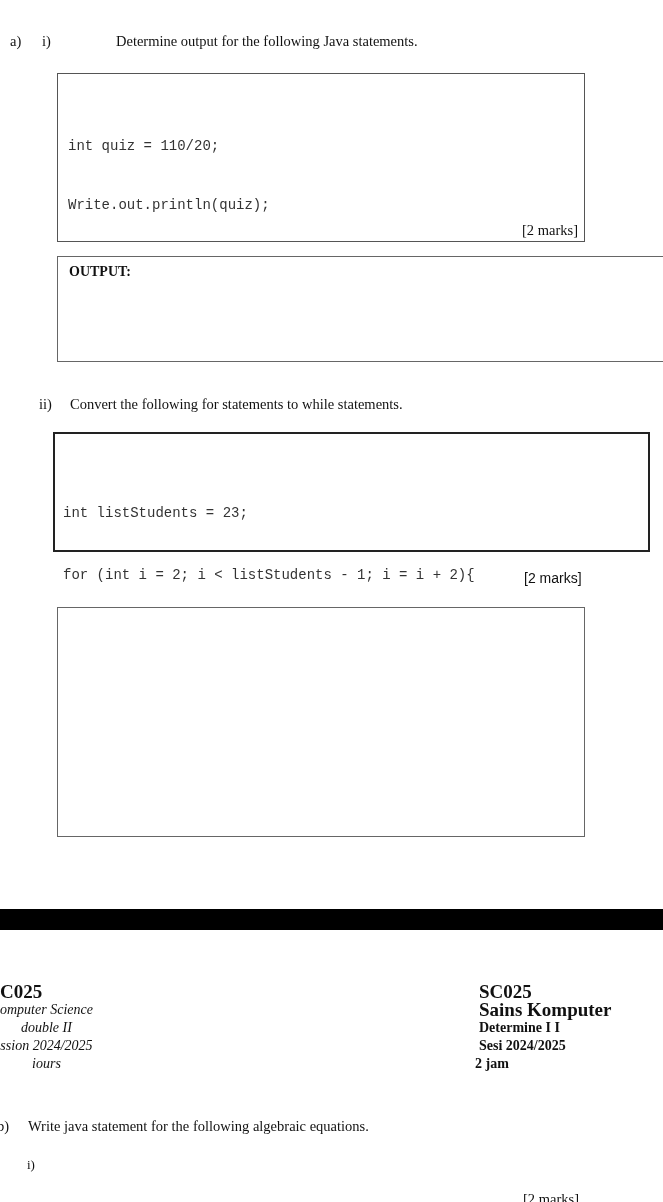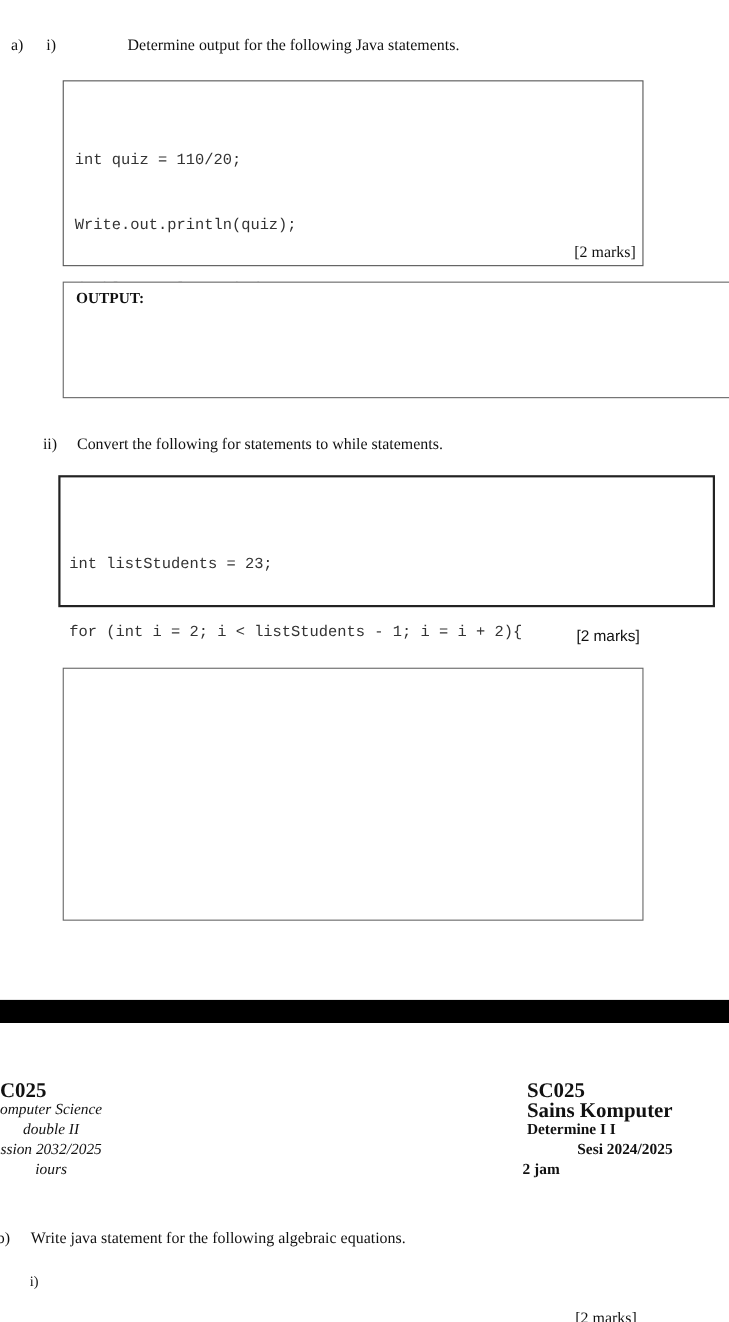--- a/index.html
+++ b/index.html
@@ -68,29 +68,29 @@
 <div class="abs marks sans" style="left:524px; top:570px;">[2 marks]</div>
 
 <div class="abs answer-box" style="left:57px; top:607px; width:528px; height:230px;"></div>
 
 <div class="abs divider" style="left:0; top:909px; width:663px; height:21px;"></div>
 
 <div class="abs hdr" style="left:0; top:983px;">
   <div class="sansb">C025</div>
   <div class="ital">omputer Science</div>
   <div class="ital">double II</div>
-  <div class="ital">ssion 2032/2025</div>
+  <div class="ital">ssion 2024/2025</div>
   <div class="ital">iours</div>
 </div>
 
 <div class="abs hdr" style="left:478px; top:983px;">
   <div class="sansb" style="padding-left:1px;">SC025</div>
   <div class="sansb" style="padding-left:1px;">Sains Komputer</div>
   <div class="serifb" style="padding-left:1px;">Determine I I</div>
-  <div class="serifb" style="padding-left:1px;text-align:right;">Sesi 2024/2025</div>
+  <div class="serifb" style="padding-left:1px;">Sesi 2024/2025</div>
   <div class="serifb" style="margin-left:-3px;">2 jam</div>
 </div>
 
 <div class="abs q-text" style="left:-3px; top:1118px;">b)</div>
 <div class="abs q-text" style="left:28px; top:1118px;">Write java statement for the following algebraic equations.</div>
 
 <div class="abs q-text" style="left:27px; top:1157px; font-size:13px;">i)</div>
 <div class="abs eq" style="left:95px; top:1208px;text-decoration:underline;">
   <span>y = 3x</span><sup>5</sup><span> + 4x</span><sup>2</sup><span> - 9</span>
 </div>

